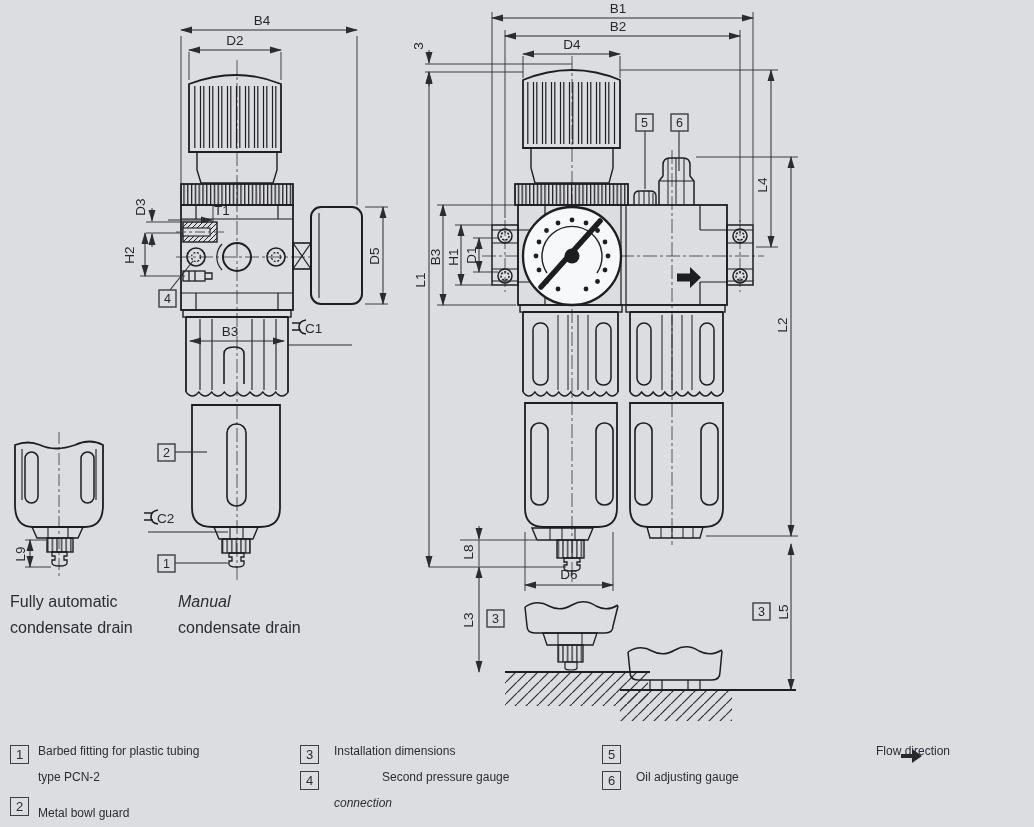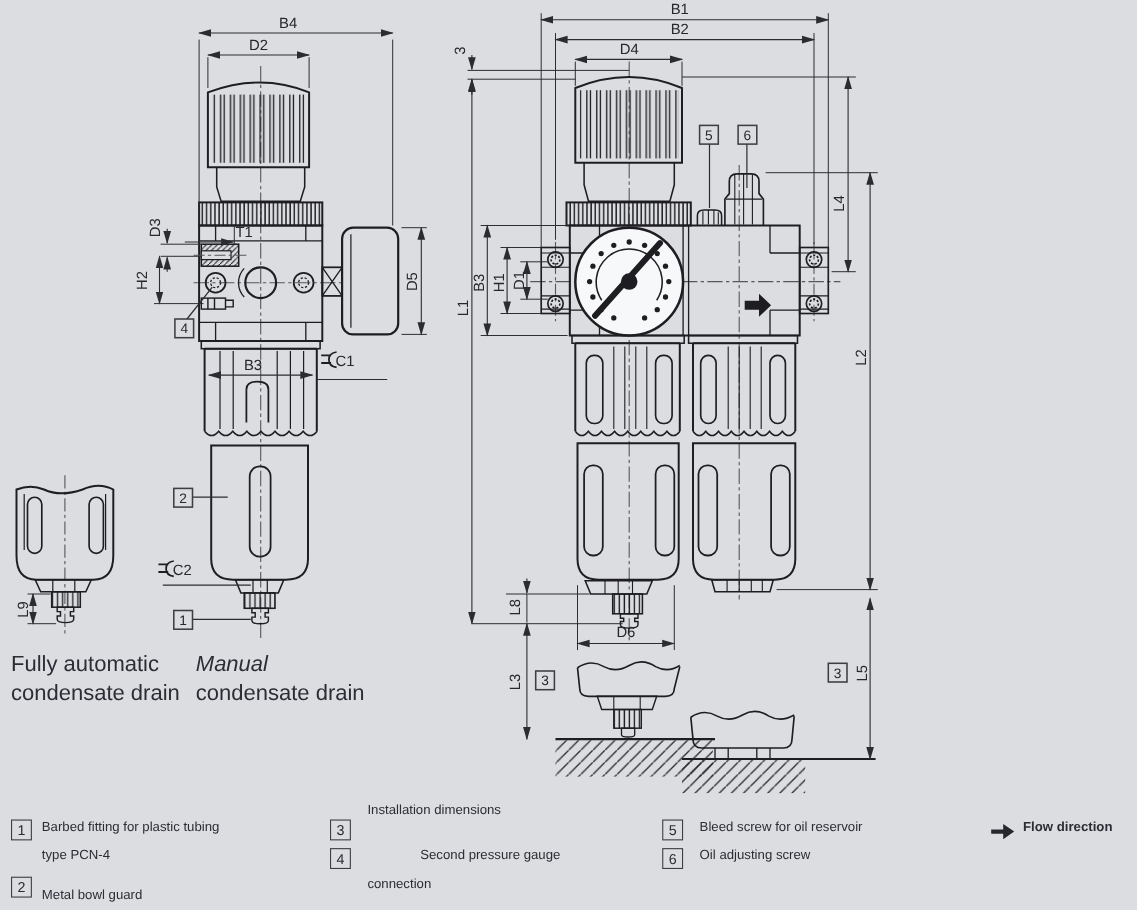--- a/index.html
+++ b/index.html
@@ -5,21 +5,21 @@
   html,body{margin:0;padding:0;}
   body{
     width:1034px;height:827px;position:relative;overflow:hidden;
     background:#dcdde0;
     font-family:"Liberation Sans","DejaVu Sans",sans-serif;
     color:#2a2c33;
   }
   svg text{font-family:"Liberation Sans","DejaVu Sans",sans-serif;fill:#26282e;}
   .dimlbl{font-size:13.5px;}
   .callout-num{font-size:12.5px;}
-  .caption{position:absolute;font-size:20px;color:#2a2d35;}
+  .caption{position:absolute;font-size:16px;color:#2a2d35;}
   .legend{position:absolute;left:0;top:722px;width:1034px;height:105px;}
   .lg-box{
     position:absolute;width:17px;height:17px;border:1.4px solid #3c3e44;
     font-size:13px;text-align:center;line-height:17px;color:#2a2d35;background:transparent;
   }
   .lg-text{position:absolute;font-size:12px;color:#2a2d35;white-space:nowrap;}
   .flow-arrow{position:absolute;}
 </style>
 </head>
 <body>
@@ -409,35 +409,34 @@
 <div class="caption" style="left:10px;top:593px;">Fully automatic</div>
 <div class="caption" style="left:10px;top:619px;">condensate drain</div>
 <div class="caption" style="left:178px;top:593px;font-style:italic;">Manual</div>
 <div class="caption" style="left:178px;top:619px;">condensate drain</div>
 
 
 <div class="legend">
 
   <div class="lg-box" style="left:10px;top:23px;">1</div>
   <div class="lg-text" style="left:38px;top:22px;">Barbed fitting for plastic tubing</div>
-  <div class="lg-text" style="left:38px;top:48px;">type PCN-4</div>
+  <div class="lg-text" style="left:38px;top:48px;">type PCN-2</div>
   <div class="lg-box" style="left:10px;top:75px;">2</div>
   <div class="lg-text" style="left:38px;top:74px;margin-top:10px;">Metal bowl guard</div>
 
   <div class="lg-box" style="left:300px;top:23px;">3</div>
-  <div class="lg-text" style="left:334px;top:7px;">Installation dimensions</div>
+  <div class="lg-text" style="left:334px;top:22px;">Installation dimensions</div>
   <div class="lg-box" style="left:300px;top:49px;">4</div>
   <div class="lg-text" style="left:334px;top:48px;margin-left:48px;">Second pressure gauge</div>
-  <div class="lg-text" style="left:334px;top:74px;">connection</div>
+  <div class="lg-text" style="left:334px;top:74px;font-style:italic;">connection</div>
 
   <div class="lg-box" style="left:602px;top:23px;">5</div>
-  <div class="lg-text" style="left:636px;top:22px;">Bleed screw for oil reservoir</div>
   <div class="lg-box" style="left:602px;top:49px;">6</div>
-  <div class="lg-text" style="left:636px;top:48px;">Oil adjusting screw</div>
+  <div class="lg-text" style="left:636px;top:48px;">Oil adjusting gauge</div>
 
   <svg class="flow-arrow" style="left:901px;top:26px;" width="22" height="16">
     <path d="M0,6 H11 V1 L21,8 L11,15 V10 H0 Z" fill="#26282e"></path>
   </svg>
-  <div class="lg-text" style="left:930px;top:22px;font-weight:bold;">Flow direction</div>
+  <div class="lg-text" style="left:876px;top:22px;">Flow direction</div>
 </div>
 
 
 
 
 </body></html>

